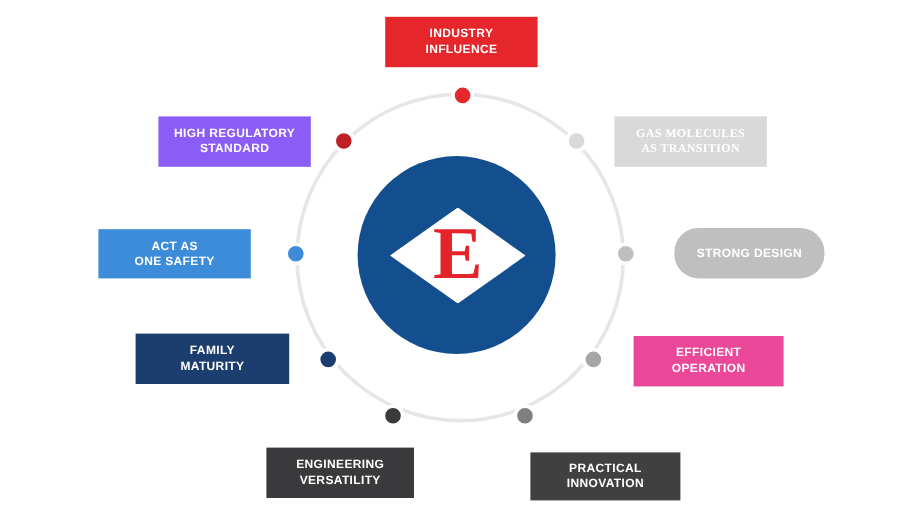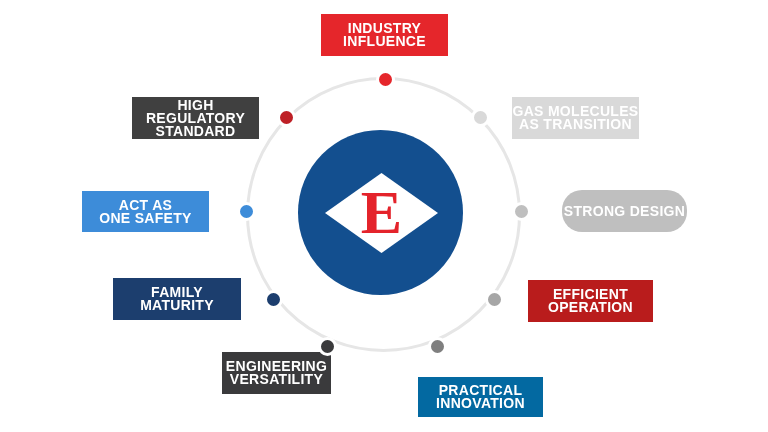--- a/index.html
+++ b/index.html
@@ -57,36 +57,36 @@
   }
 
   
   .spoke-box {
     position: absolute;
     display: flex;
     align-items: center;
     justify-content: center;
     text-align: center;
     font-weight: bold;
-    font-size: 14px;
+    font-size: 10px;
     line-height: 13px;
     letter-spacing: 0.3px;
     white-space: pre-line;
     color: #ffffff;
     box-sizing: border-box;
   }
   .sb-0 { left: 321px; top: 14px;  width: 127px; height: 42px; }
   .sb-1 { left: 132px; top: 97px;  width: 127px; height: 42px; }
   .sb-2 { left: 82px;  top: 191px; width: 127px; height: 41px; }
   .sb-3 { left: 113px; top: 278px; width: 128px; height: 42px; }
-  .sb-4 { left: 222px; top: 352px; width: 109px; height: 42px; }
+  .sb-4 { left: 222px; top: 373px; width: 123px; height: 42px; }
   .sb-5 { left: 418px; top: 377px; width: 125px; height: 40px; }
   .sb-6 { left: 528px; top: 280px; width: 125px; height: 42px; }
   .sb-7 { left: 562px; top: 190px; width: 125px; height: 42px; border-radius: 20px; }
-  .sb-8 { left: 512px; top: 97px;  width: 127px; height: 42px; }
+  .sb-8 { left: 512px; top: 97px;  width: 127px; height: 42px; font-family: Liberation Serif, serif; }
 
   
   .dot {
     position: absolute;
     width: 19px;
     height: 19px;
     border-radius: 50%;
     border: 3px solid #ffffff;
     box-sizing: border-box;
   }
@@ -107,31 +107,31 @@
 
   <div class="ring" style="border-color: rgb(230, 230, 230);"></div>
 
   <div class="hub-circle" style="background: rgb(19, 79, 143);"></div>
   <div class="hub-diamond" style="background: rgb(255, 255, 255);">
     <span class="hub-letter" style="color: rgb(228, 35, 43);">E</span>
   </div>
 
   <div class="spoke-box sb-0" style="background: rgb(229, 38, 43); color: rgb(255, 255, 255);">INDUSTRY
 INFLUENCE</div>
-  <div class="spoke-box sb-1" style="background: #404040; color: rgb(255, 255, 255);">HIGH REGULATORY
+  <div class="spoke-box sb-1" style="background: #8b5cf6; color: rgb(255, 255, 255);">HIGH REGULATORY
 STANDARD</div>
   <div class="spoke-box sb-2" style="background: rgb(61, 140, 217); color: rgb(255, 255, 255);">ACT AS
 ONE SAFETY</div>
   <div class="spoke-box sb-3" style="background: rgb(28, 62, 110); color: rgb(255, 255, 255);">FAMILY
 MATURITY</div>
   <div class="spoke-box sb-4" style="background: rgb(58, 58, 60); color: rgb(255, 255, 255);">ENGINEERING
 VERSATILITY</div>
-  <div class="spoke-box sb-5" style="background: #0369a1; color: rgb(255, 255, 255);">PRACTICAL
+  <div class="spoke-box sb-5" style="background: #404040; color: rgb(255, 255, 255); margin-left: 24px;">PRACTICAL
 INNOVATION</div>
-  <div class="spoke-box sb-6" style="background: #b91c1c; color: rgb(255, 255, 255);">EFFICIENT
+  <div class="spoke-box sb-6" style="background: #ec4899; color: rgb(255, 255, 255);">EFFICIENT
 OPERATION</div>
   <div class="spoke-box sb-7" style="background: rgb(191, 191, 191); color: rgb(255, 255, 255);">STRONG DESIGN</div>
   <div class="spoke-box sb-8" style="background: rgb(217, 217, 217); color: rgb(255, 255, 255);">GAS MOLECULES
 AS TRANSITION</div>
 
   <div class="dot dt-0" style="background: rgb(229, 38, 43);"></div>
   <div class="dot dt-1" style="background: rgb(190, 32, 38);"></div>
   <div class="dot dt-2" style="background: rgb(61, 140, 217);"></div>
   <div class="dot dt-3" style="background: rgb(28, 62, 110);"></div>
   <div class="dot dt-4" style="background: rgb(58, 58, 60);"></div>

